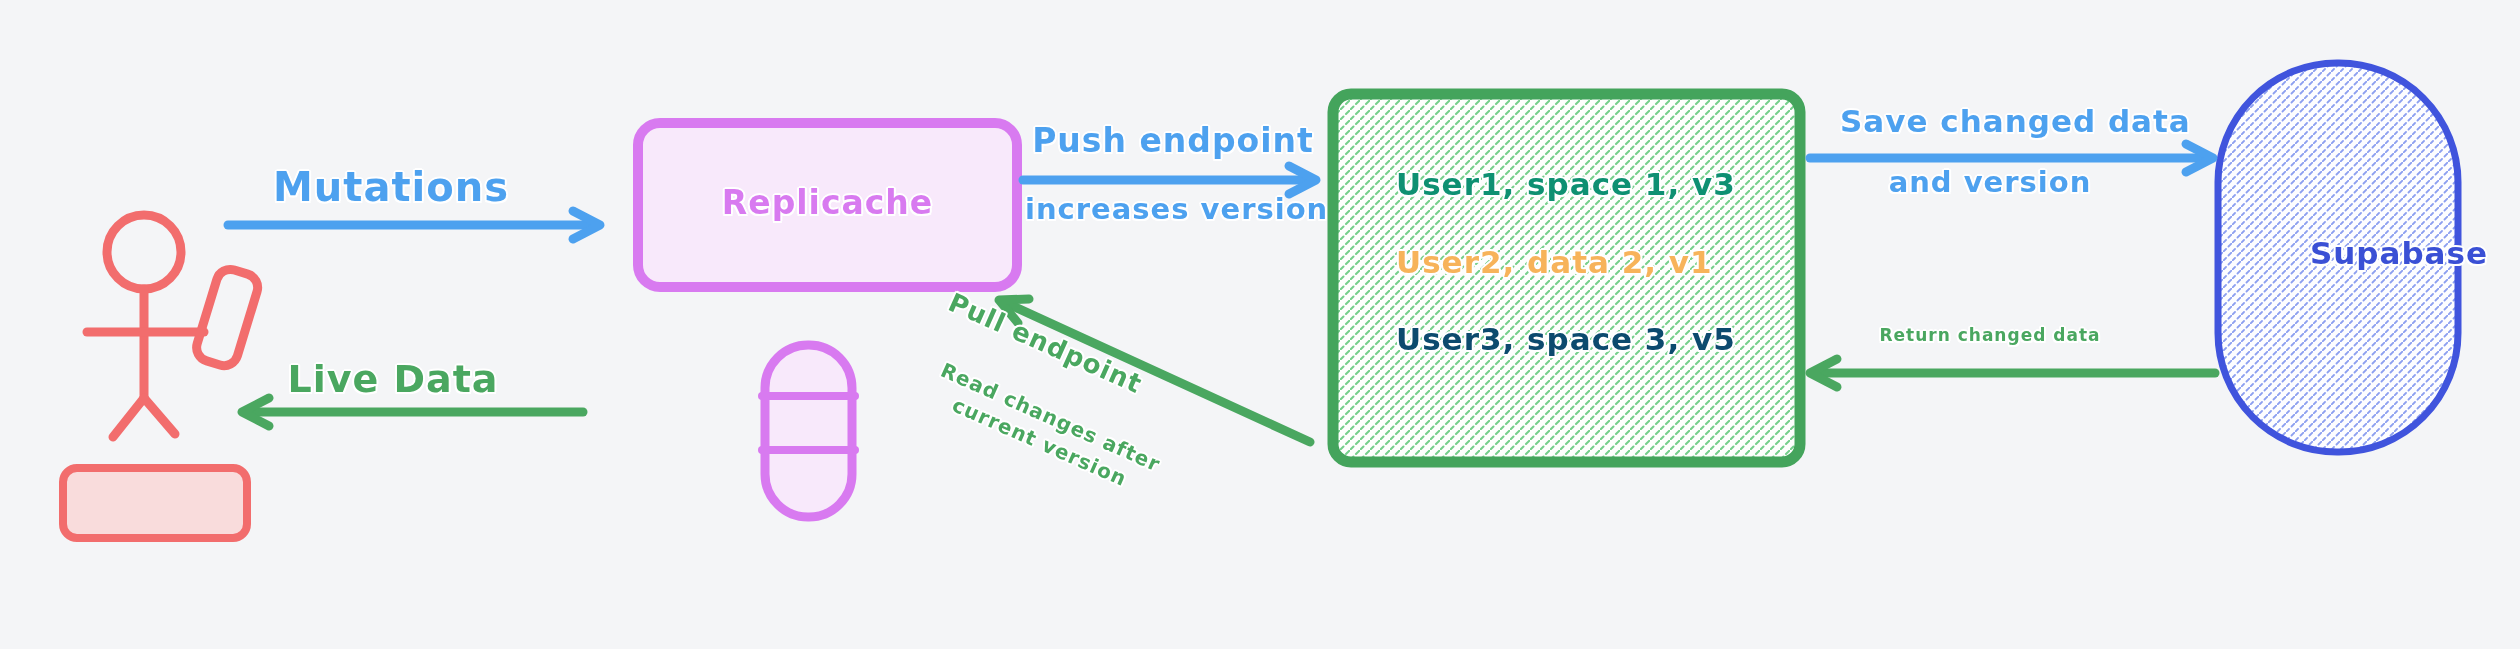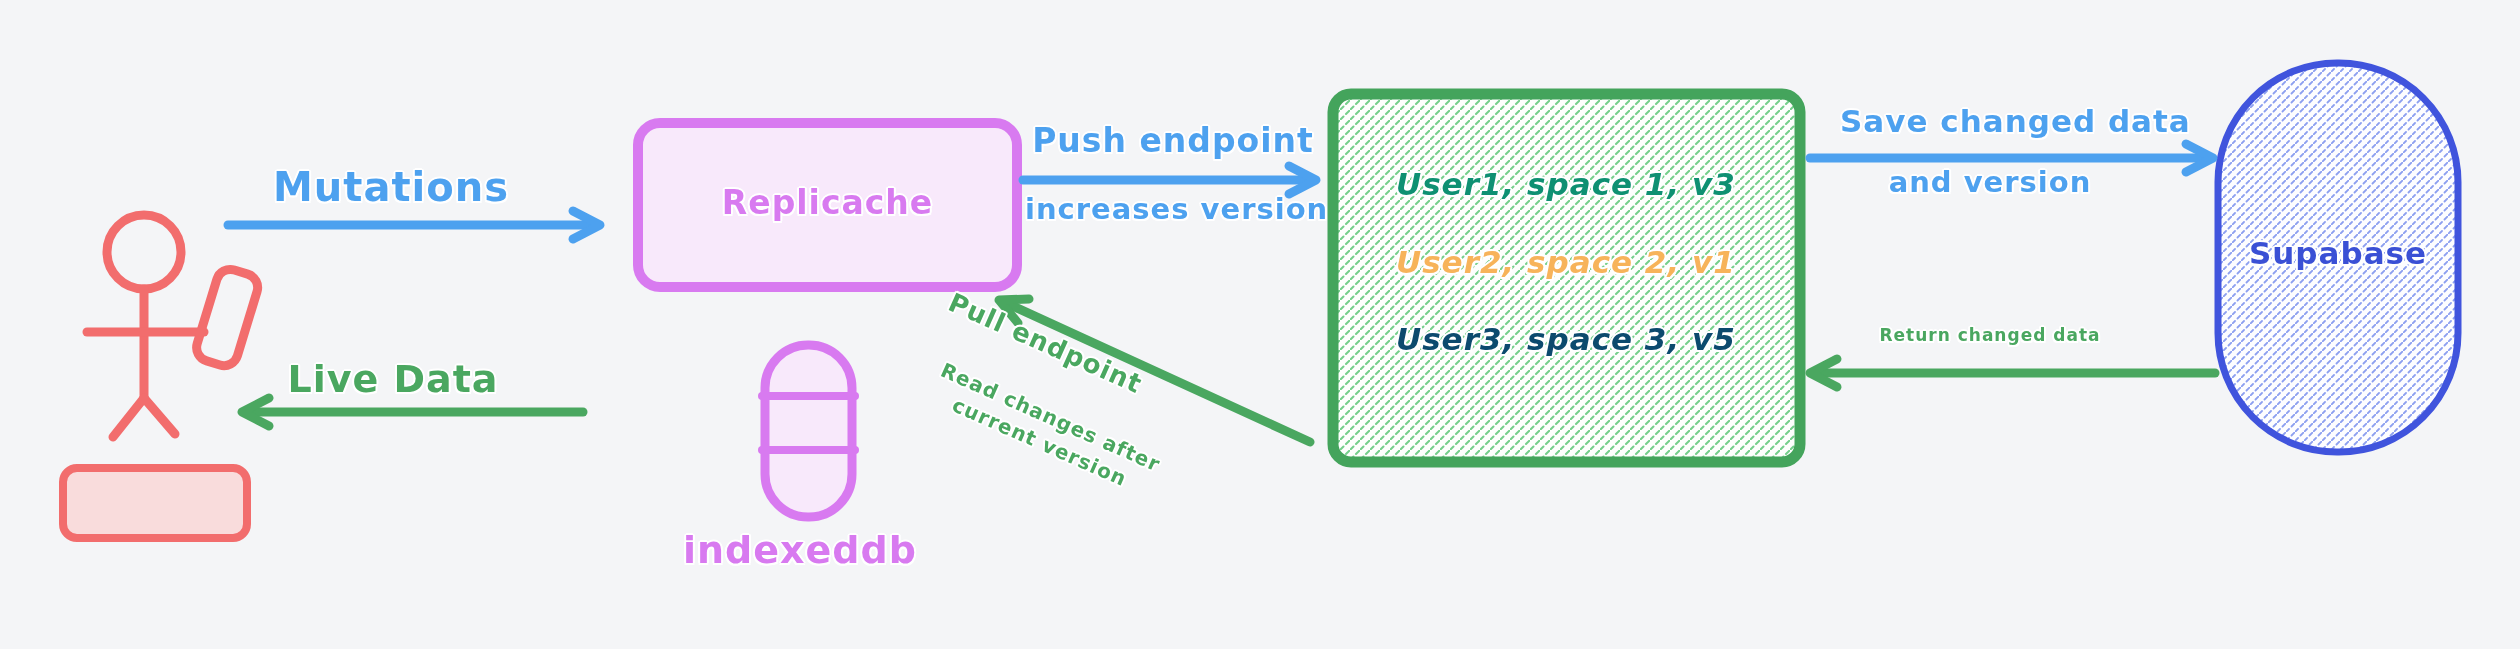--- a/index.html
+++ b/index.html
@@ -16,26 +16,26 @@
     position: absolute;
     font-weight: bold;
     text-align: center;
     white-space: nowrap;
     letter-spacing: 1px;
     line-height: 1.15;
     text-shadow: 2px 0 0 #fff, -2px 0 0 #fff, 0 2px 0 #fff, 0 -2px 0 #fff,
                  1.5px 1.5px 0 #fff, -1.5px 1.5px 0 #fff,
                  1.5px -1.5px 0 #fff, -1.5px -1.5px 0 #fff;
   }
-  .left-align { text-align: center; font-style: italic; }
+  .left-align { text-align: center; }
   .blue   { color: var(--blue, #4da1ef); }
   .green  { color: var(--green, #4aa760); }
   .red    { color: var(--red, #f26d6d); }
   .violet { color: var(--violet, #d87af0); }
-  .blue-dark { color: var(--supabase-text, #3a50d5); }
+  .blue-dark { color: var(--supabase-text, #3a50d5); text-align: right; }
   .rot { transform-origin: center center; transform: rotate(24deg); }
   #pull-sub { line-height: 1.35; }
 </style>
 </head>
 <body>
 
 <div id="canvas">
 
   <svg id="shapes" width="2520" height="649" viewBox="0 0 2520 649">
     <defs>
@@ -116,27 +116,26 @@
 
   <div class="lbl green rot" style="left:895px; top:329px; width:300px; font-size:26px;">Pull endpoint</div>
 
   <div class="lbl green rot" id="pull-sub" style="left:885px; top:403px; width:320px; font-size:20px;">
     <div>Read changes after</div>
     <div>current version</div>
   </div>
 
   <div class="lbl left-align" style="left: 1396px; top: 167px; font-size: 31px; color: rgb(14, 144, 114);">User1, space 1, v3</div>
 
-  <div class="lbl left-align" style="left: 1396px; top: 245px; font-size: 31px; color: rgb(247, 179, 90);">User2, space 2, v1</div>
+  <div class="lbl left-align" style="left: 1396px; top: 245px; font-size: 31px; color: rgb(247, 179, 90);">User2, data 2, v1</div>
 
   <div class="lbl left-align" style="left: 1396px; top: 322px; font-size: 31px; color: #0c4a6e;">User3, space 3, v5</div>
 
   <div class="lbl blue" style="left:1840px; top:104px; width:300px; font-size:31px;">Save changed data</div>
 
   <div class="lbl blue" style="left:1840px; top:166px; width:300px; font-size:29px;">and version</div>
 
   <div class="lbl green" style="left:1840px; top:326px; width:300px; font-size:17px;text-align:center;">Return changed data</div>
 
   <div class="lbl blue-dark" style="left:2188px; top:236px; width:300px; font-size:31px;">Supabase</div>
 
-  <div class="lbl violet" style="left:650px; top:529px; width:300px; font-size:38px;">indexeddb</div>
 
 </div>
 
 </body></html>

